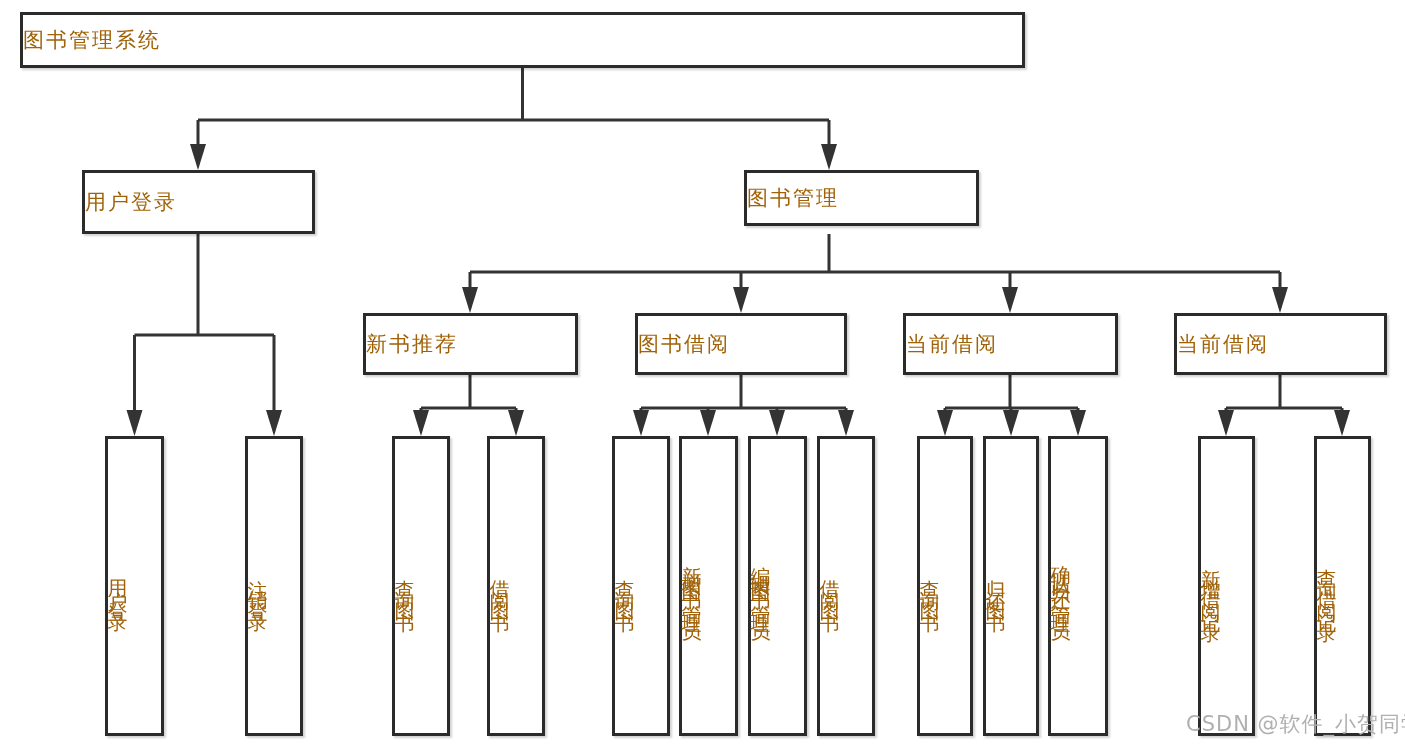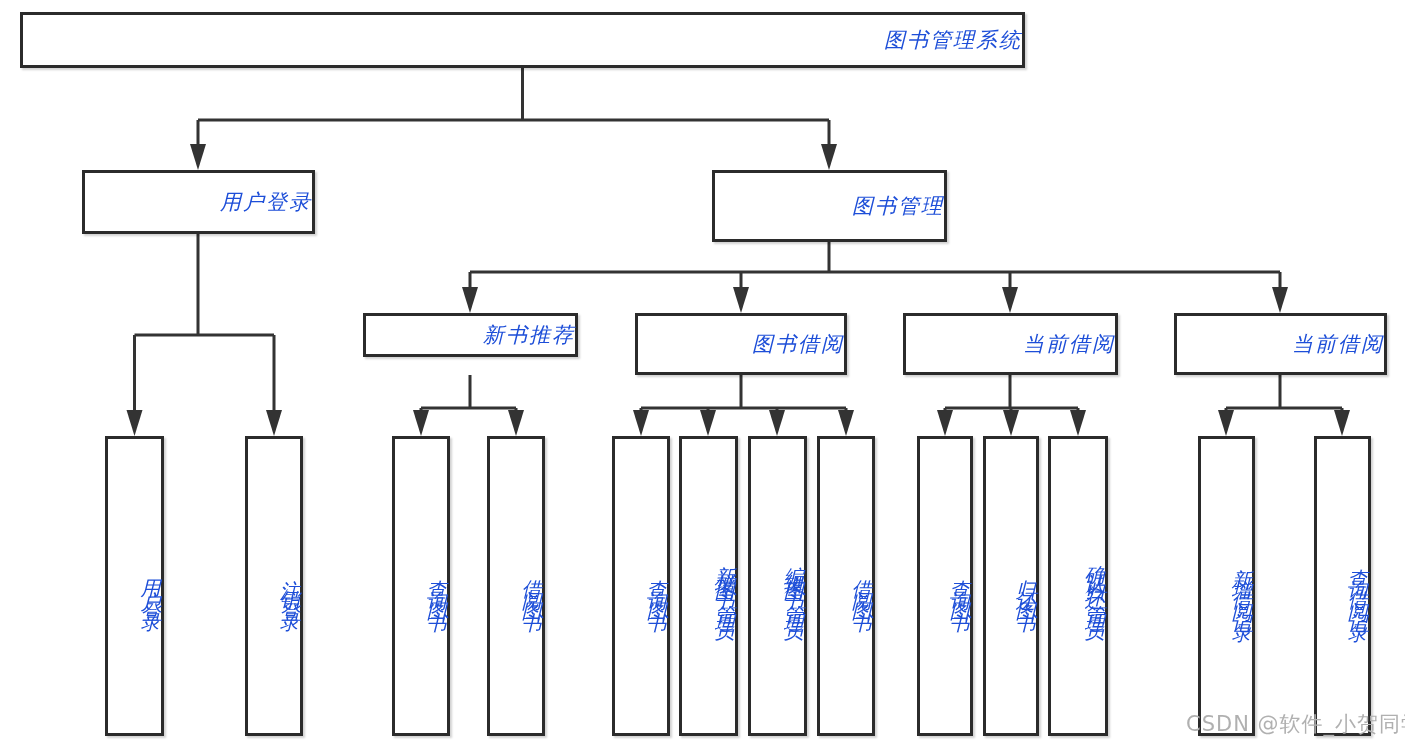--- a/index.html
+++ b/index.html
@@ -22,24 +22,23 @@
     width: 1405px;
     height: 747px;
   }
   .node {
     position: absolute;
     box-sizing: border-box;
     border: 3px solid #2b2b2b;
     background: #ffffff;
     display: flex;
     align-items: center;
-    justify-content: flex-end;
-    color: #1d4ed8;
+    justify-content: flex-start;
+    color: #a16207;
     box-shadow: 2px 2px 2px rgba(0,0,0,0.18);
-    font-style: italic;
   }
   .hnode {
     font-size: 21px;
     letter-spacing: 2px;
     white-space: nowrap;
   }
   .vnode {
     top: 436px;
     height: 300px;
     font-size: 20px;
@@ -114,25 +113,25 @@
     </g>
   </svg>
 
   <div class="node hnode" style="left:20px; top:12px; width:1005px; height:56px;">
     <span>图书管理系统</span>
   </div>
 
   <div class="node hnode" style="left:82px; top:170px; width:233px; height:64px;">
     <span>用户登录</span>
   </div>
-  <div class="node hnode" style="left:712px; top:170px; width:235px; height:72px;padding-left:40px;">
+  <div class="node hnode" style="left:744px; top:170px; width:235px; height:56px;">
     <span>图书管理</span>
   </div>
 
-  <div class="node hnode" style="left:363px; top:313px; width:215px; height:44px;">
+  <div class="node hnode" style="left:363px; top:313px; width:215px; height:62px;">
     <span>新书推荐</span>
   </div>
   <div class="node hnode" style="left:635px; top:313px; width:212px; height:62px;">
     <span>图书借阅</span>
   </div>
   <div class="node hnode" style="left:903px; top:313px; width:215px; height:62px;">
     <span>当前借阅</span>
   </div>
   <div class="node hnode" style="left:1174px; top:313px; width:213px; height:62px;">
     <span>当前借阅</span>

